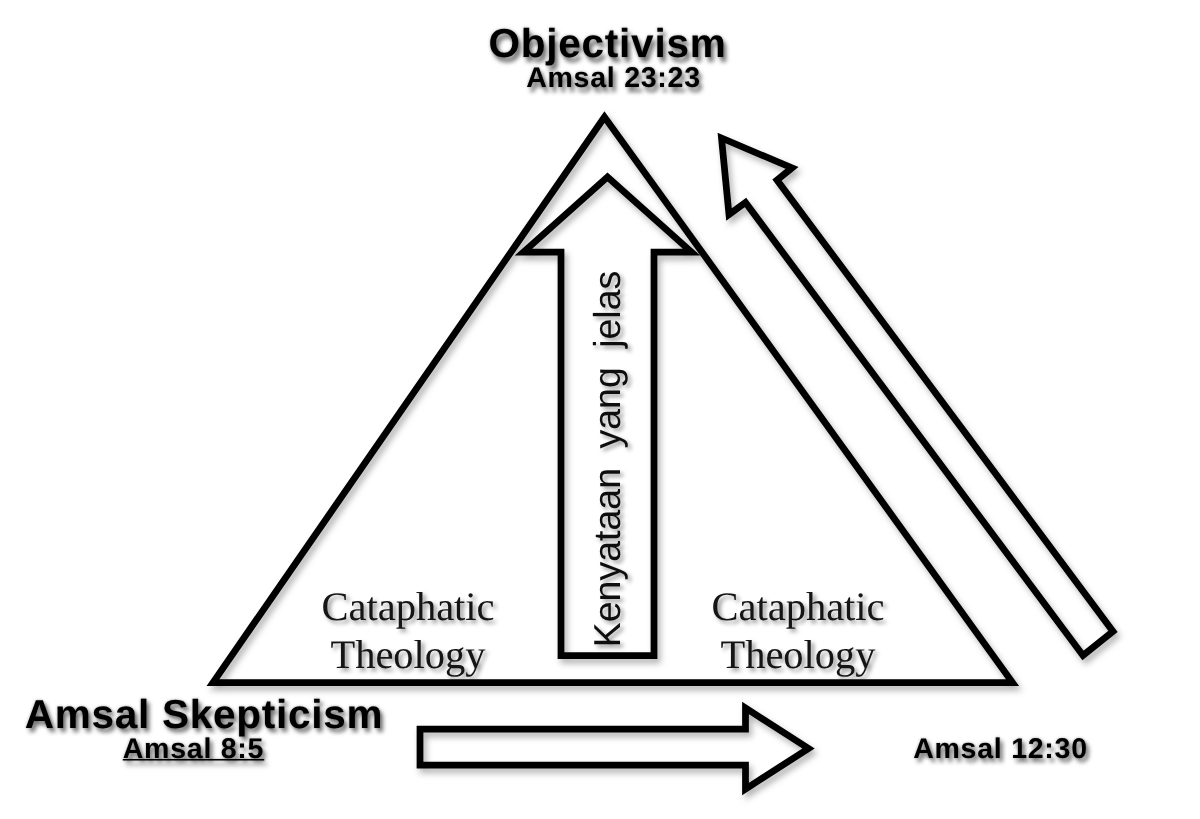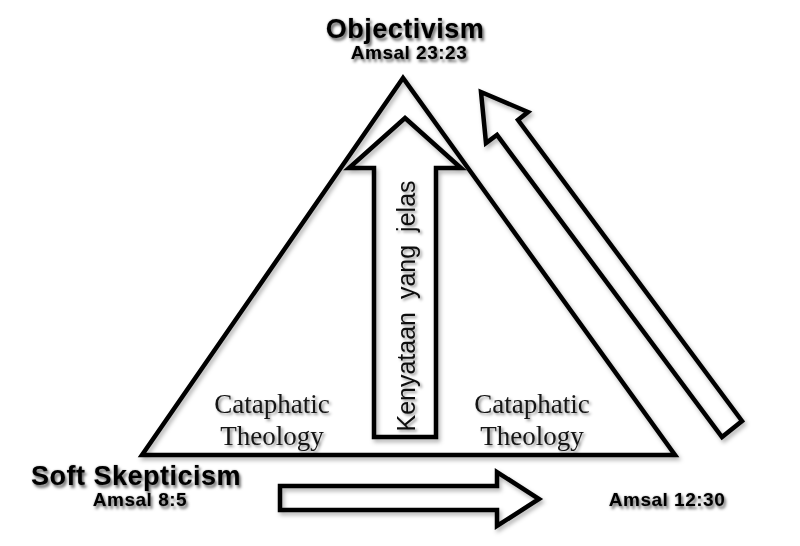--- a/index.html
+++ b/index.html
@@ -43,22 +43,22 @@
     <polygon class="shape" points="405,118 461,168 436,168 436,437 374,437 374,168 349,168"></polygon>
 
     <polygon class="shape" points="481,92 528,112 518,120 742,421 722,437 497,135 486,143"></polygon>
 
     <polygon class="shape" points="280,486 497,486 497,472 539,499 497,526 497,510 280,510"></polygon>
   </svg>
 
   <div class="comic big" style="left:405px; top:14px;">Objectivism</div>
   <div class="comic ref" style="left:409px; top:42px;">Amsal 23:23</div>
 
-  <div class="comic big" style="left:136px; top:461px;">Soft Skepticism</div>
-  <div class="comic ref" style="left:140px; top:489px;">Amsal 8:5</div>
+  <div class="comic big" style="left:136px; top:461px;">Amsal Skepticism</div>
+  <div class="comic ref" style="left:129px; top:489px;text-decoration:underline;">Amsal 8:5</div>
 
   <div class="comic ref" style="left:667px; top:489px;">Amsal 12:30</div>
 
   <div class="serifLabel" style="left:272px; top:389px;">
     <div>Cataphatic</div>
     <div>Theology</div>
   </div>
 
   <div class="serifLabel" style="left:532px; top:389px;">
     <div>Cataphatic</div>

